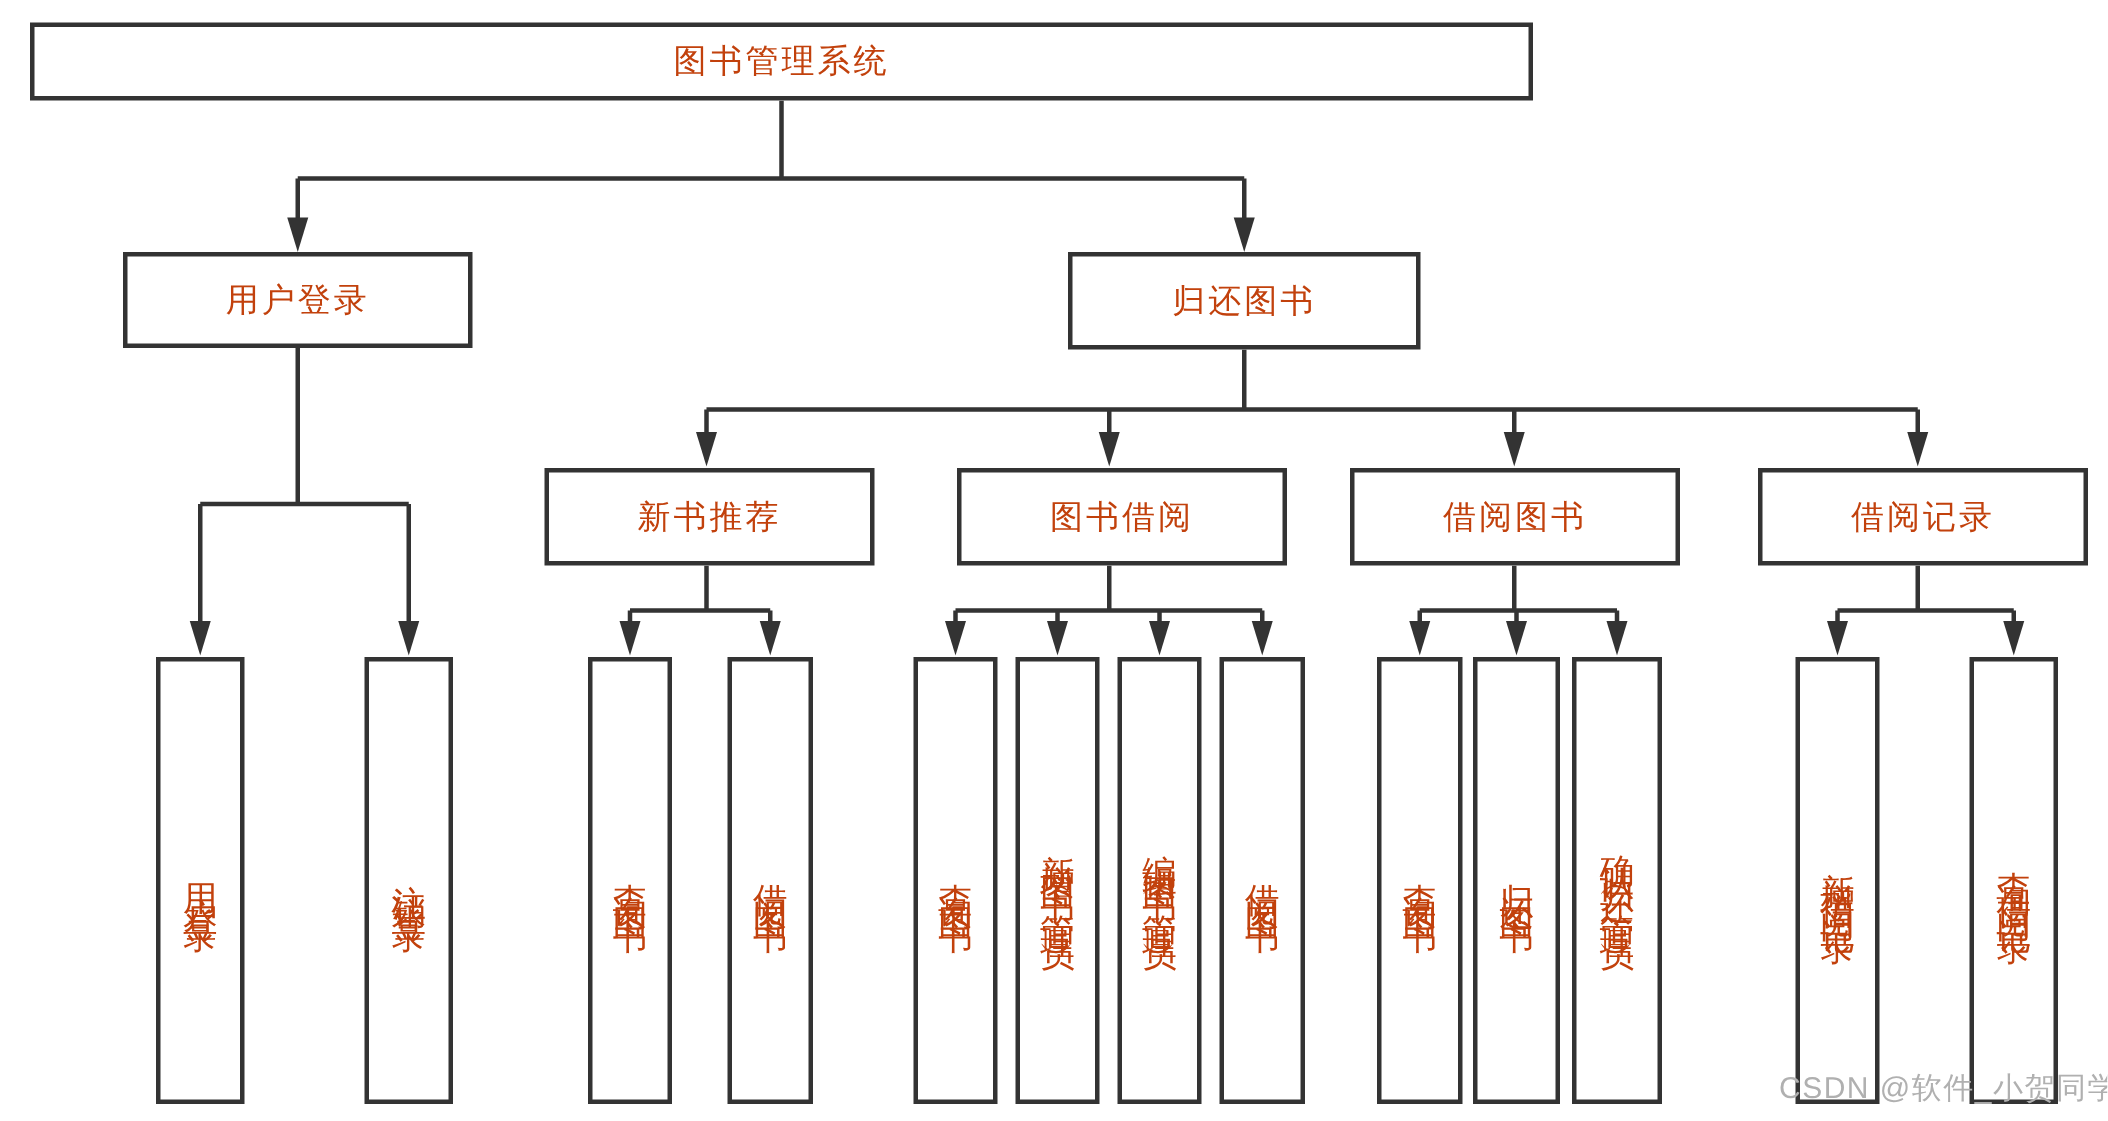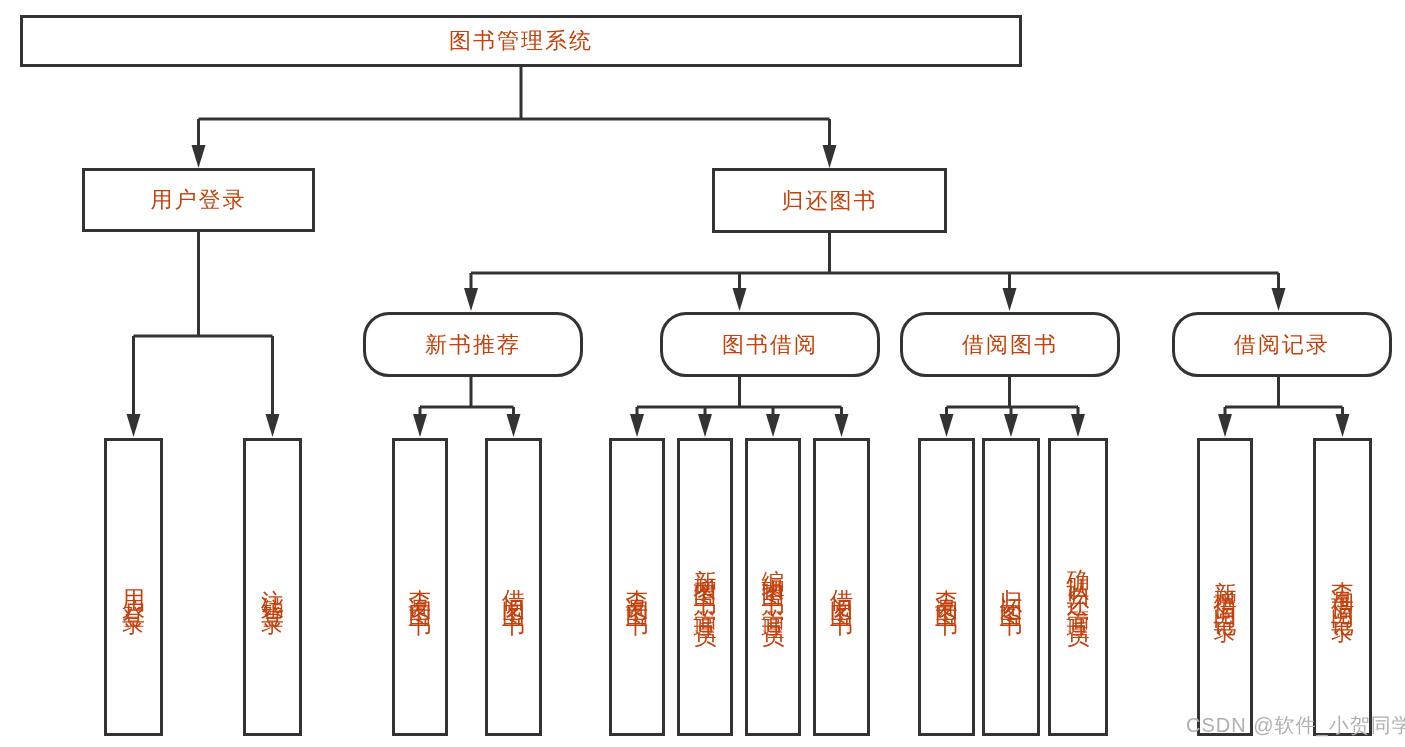--- a/index.html
+++ b/index.html
@@ -39,23 +39,23 @@
     letter-spacing: 8px;
     line-height: 1;
     white-space: nowrap;
   }
   
   .n-root          { left: 20px;  top: 15px;  width: 1002px; height: 52px; }
   
   .n-user-login    { left: 82px;  top: 168px; width: 233px;  height: 64px; }
   .n-book-mgmt     { left: 712px; top: 168px; width: 235px;  height: 65px; }
   
-  .lv3 { top: 312px; width: 220px; height: 65px; border-radius: 26px; }
+  .lv3 { top: 312px; width: 220px; height: 65px; }
   .n-new-rec       { left: 363px; }
-  .n-borrow        { left: 660px; }
+  .n-borrow        { left: 638px; }
   .n-current       { left: 900px; }
   .n-records       { left: 1172px; }
   
   .leaf { top: 438px; height: 298px; }
   .l-g1c1 { left: 104px;  width: 59px; }
   .l-g1c2 { left: 243px;  width: 59px; }
   .l-g2c1 { left: 392px;  width: 56px; }
   .l-g2c2 { left: 485px;  width: 57px; }
   .l-g3c1 { left: 609px;  width: 56px; }
   .l-g3c2 { left: 677px;  width: 56px; }

